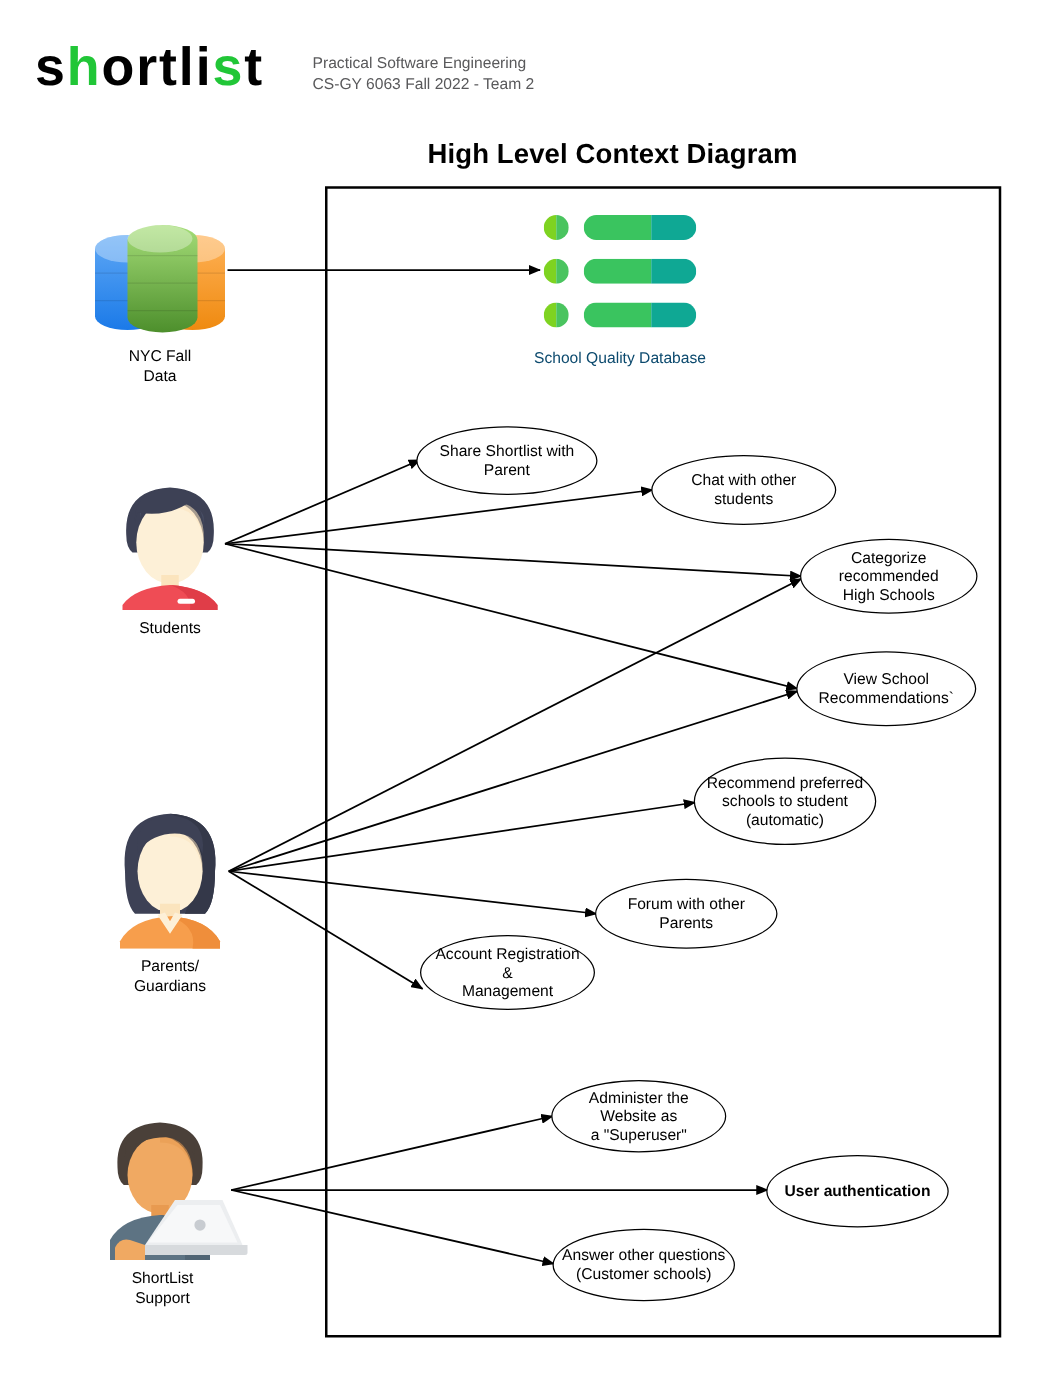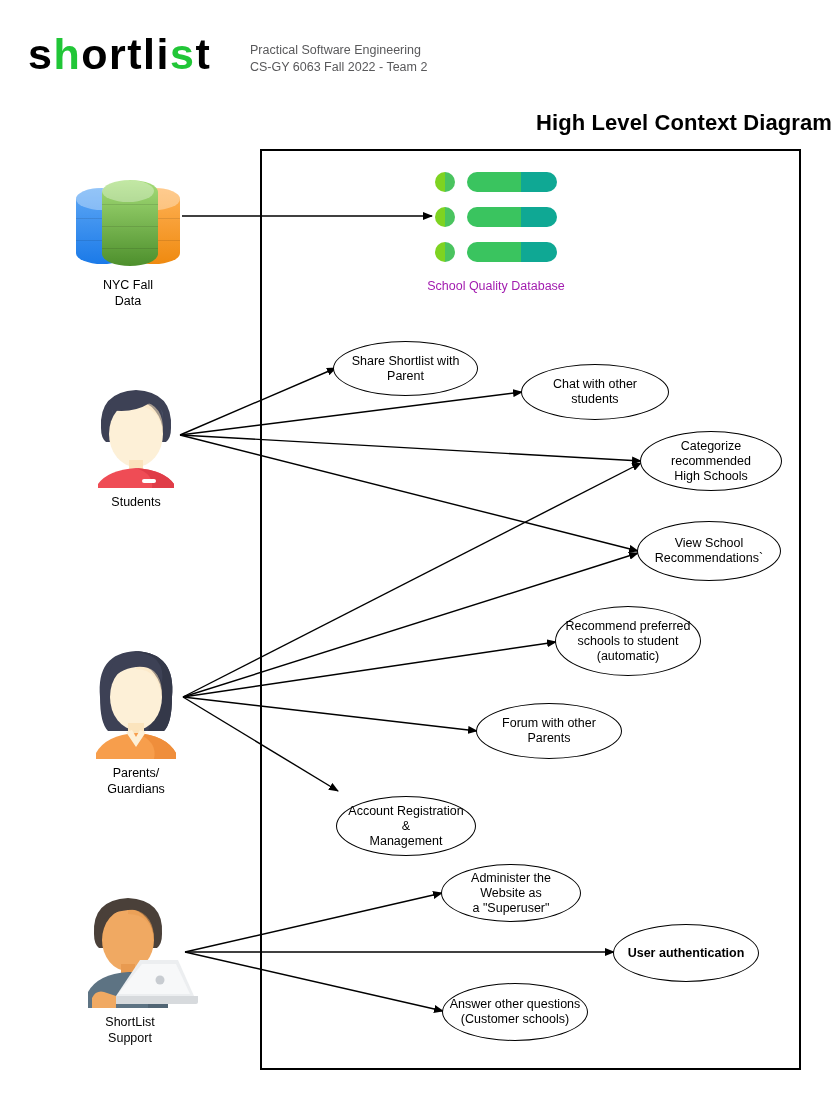--- a/index.html
+++ b/index.html
@@ -45,21 +45,21 @@
     color: #59595b;
     white-space: nowrap;
   }
 
   
   #diagram-title {
     position: absolute;
     left: 0;
     top: 110px;
     width: 832px;
-    text-align: right;
+    text-align: center;
     font-size: 22px;
     font-weight: 700;
     letter-spacing: .1px;
     color: #000;
   }
   #diagram-title .shift { display: inline-block; margin-left: 148px; }
 
   
   #system-frame {
     position: absolute;
@@ -165,21 +165,21 @@
     position: absolute; top: 0; height: 20px;
   }
   .sqpill .lpart { left: 0; width: 54px; }
   .sqpill .rpart { left: 54px; width: 36px; }
 
   .sq-caption {
     position: absolute;
     width: 260px;
     text-align: center;
     font-size: 12.5px;
-    color: #a21caf;
+    color: #0c4a6e;
   }
 </style>
 </head>
 <body>
 
 <div id="header">
   <div id="logo"><span class="lt">s</span><span class="lt g">h</span><span class="lt">o</span><span class="lt">r</span><span class="lt">t</span><span class="lt">l</span><span class="lt">i</span><span class="lt g">s</span><span class="lt">t</span></div>
   <div id="course-lines">
     <div>Practical Software Engineering</div>
     <div>CS-GY 6063 Fall 2022 - Team 2</div>
@@ -368,21 +368,21 @@
     <div>(automatic)</div>
   </div>
 </div>
 
 <div class="usecase" style="left:476px; top:703px; width:146px; height:56px;">
   <div>
     <div>Forum with other Parents</div>
   </div>
 </div>
 
-<div class="usecase" style="left:336px; top:796px; width:140px; height:60px;justify-content:flex-end;">
+<div class="usecase" style="left:336px; top:748px; width:140px; height:60px;justify-content:flex-end;">
   <div>
     <div>Account Registration &amp;</div>
     <div>Management</div>
   </div>
 </div>
 
 <div class="usecase" style="left:441px; top:864px; width:140px; height:58px;">
   <div>
     <div>Administer the Website as</div>
     <div>a "Superuser"</div>

